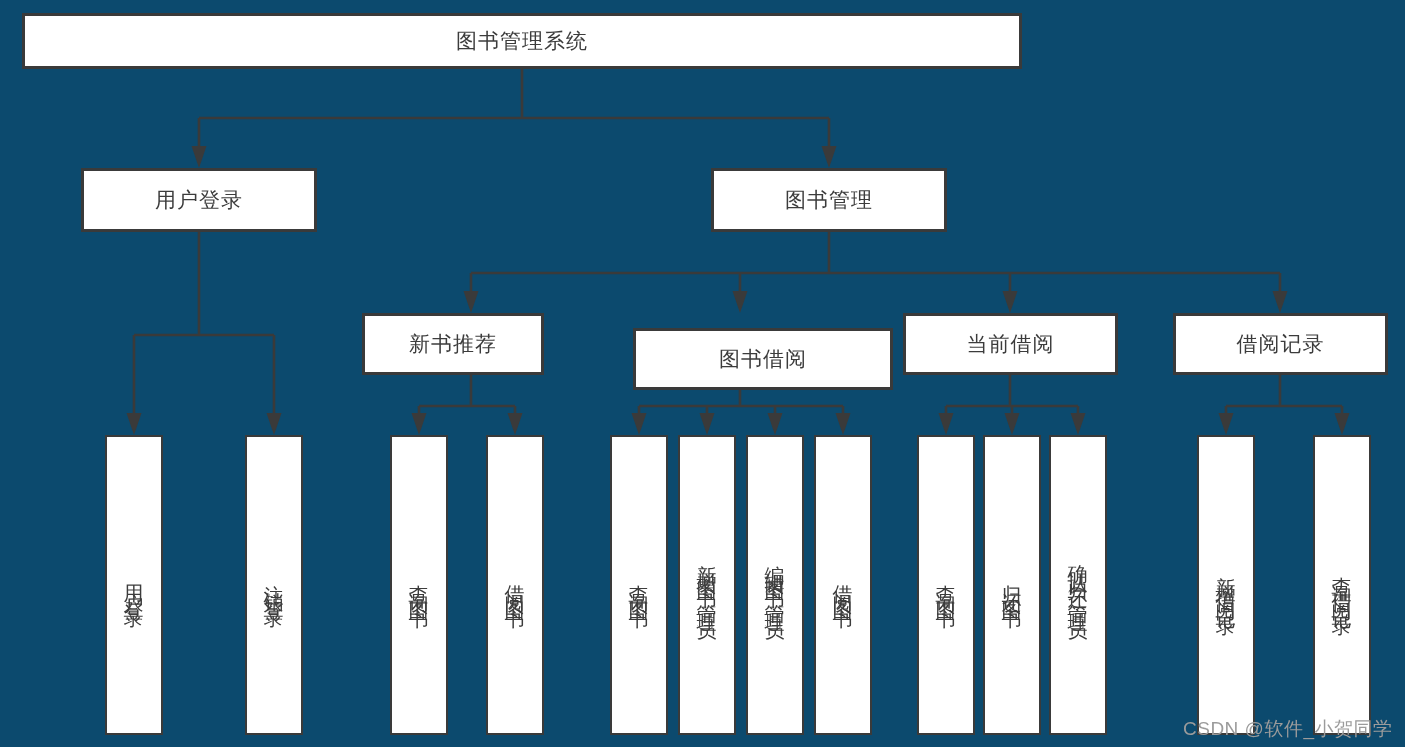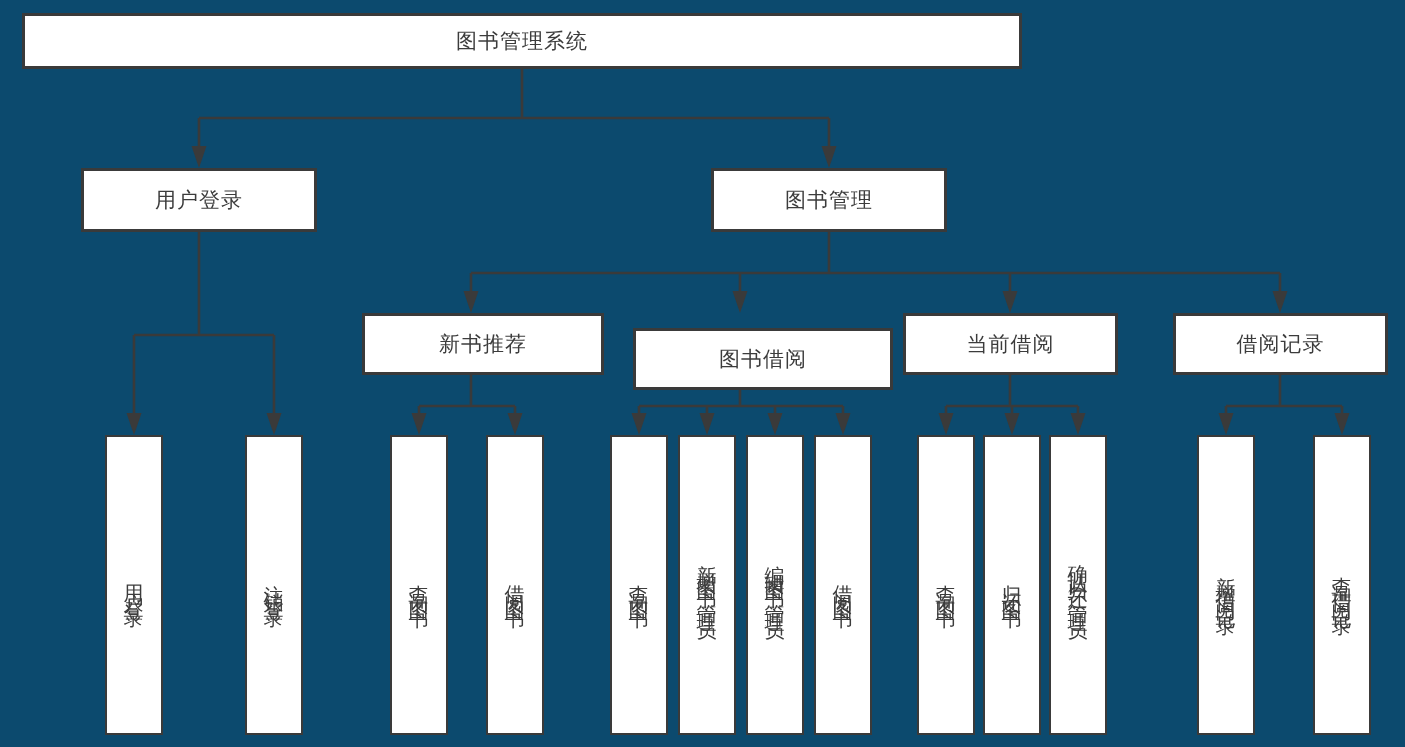--- a/index.html
+++ b/index.html
@@ -99,21 +99,21 @@
   <div id="nodes">
       <div class="node h" style="left: 22px; top: 13px; width: 1000px; height: 56px;">
         <span class="lbl">图书管理系统</span>
       </div>
       <div class="node h" style="left: 81px; top: 168px; width: 236px; height: 64px;">
         <span class="lbl">用户登录</span>
       </div>
       <div class="node h" style="left: 711px; top: 168px; width: 236px; height: 64px; text-align: right;">
         <span class="lbl">图书管理</span>
       </div>
-      <div class="node h" style="left: 362px; top: 313px; width: 242px; height: 62px;">
+      <div class="node h" style="left: 362px; top: 313px; width: 182px; height: 62px;">
         <span class="lbl">新书推荐</span>
       </div>
       <div class="node h" style="left: 633px; top: 328px; width: 260px; height: 62px;">
         <span class="lbl">图书借阅</span>
       </div>
       <div class="node h" style="left: 903px; top: 313px; width: 215px; height: 62px; text-align: center;">
         <span class="lbl">当前借阅</span>
       </div>
       <div class="node h" style="left: 1173px; top: 313px; width: 215px; height: 62px;">
         <span class="lbl">借阅记录</span>
@@ -151,13 +151,14 @@
       <div class="node v" style="left: 1049px; top: 435px; width: 58px; height: 300px;">
         <span class="lbl">确认归还（管理员）</span>
       </div>
       <div class="node v" style="left: 1197px; top: 435px; width: 58px; height: 300px;">
         <span class="lbl">新增借阅记录</span>
       </div>
       <div class="node v" style="left: 1313px; top: 435px; width: 58px; height: 300px;">
         <span class="lbl">查询借阅记录</span>
       </div>
     </div>
+  <div id="watermark">CSDN @软件_小贺同学</div>
 </div>
 
 </body></html>

